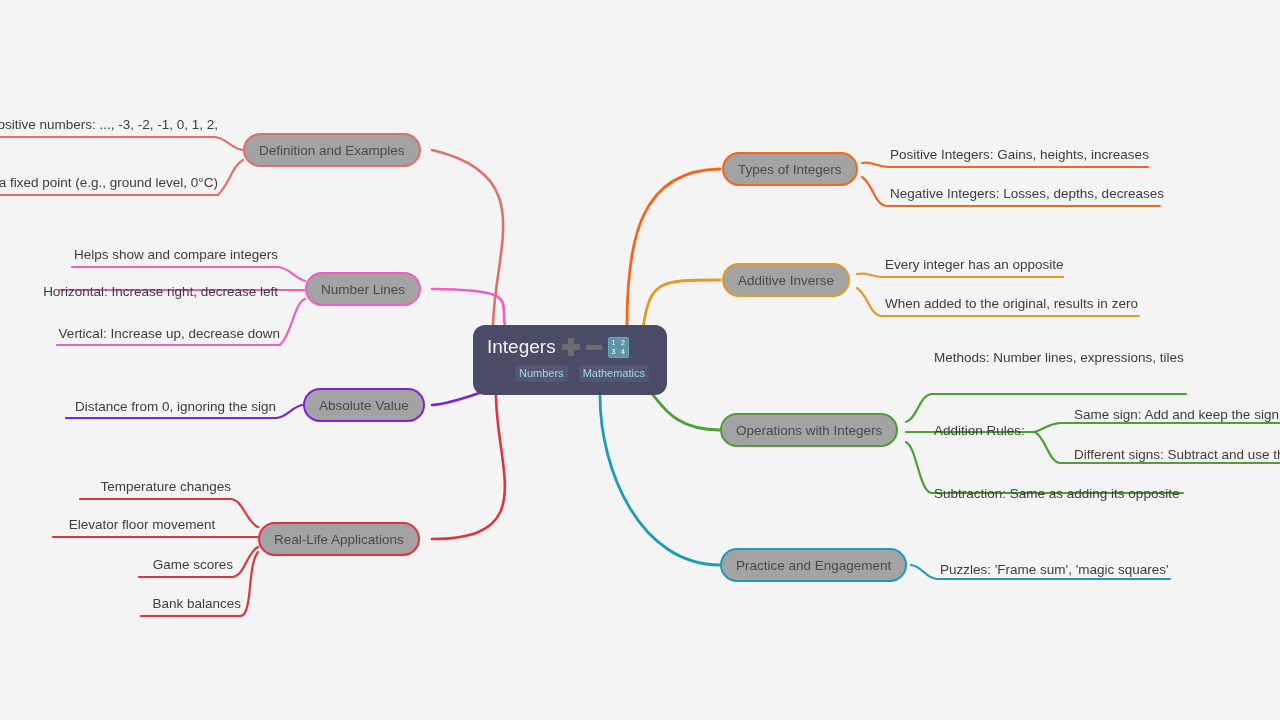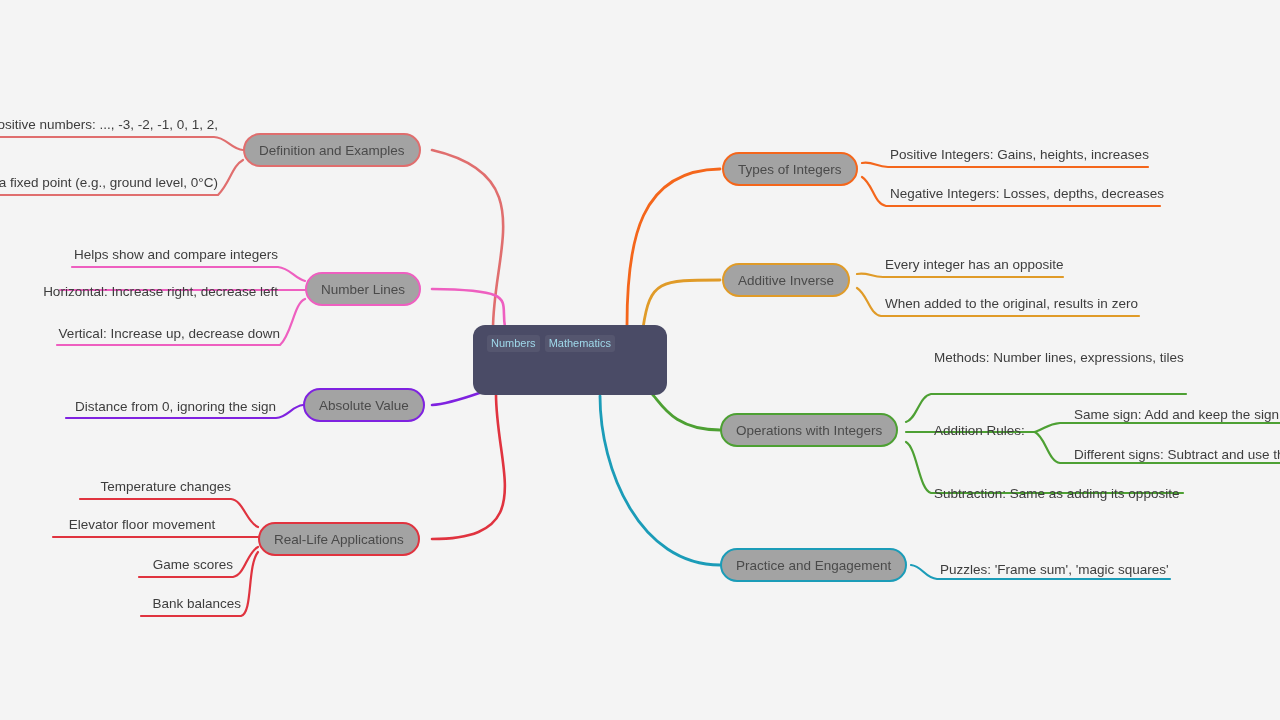--- a/index.html
+++ b/index.html
@@ -37,21 +37,21 @@
   .ic-plus:after{left:0;top:6px;width:18px;height:6px;}
   .ic-minus{width:16px;height:5px;background:#6b6c6b;}
   .ic-grid{
     width:19px;height:19px;border:1px solid #67a8b8;border-radius:2px;
     background:#5f93a8;
     display:grid;grid-template-columns:1fr 1fr;grid-template-rows:1fr 1fr;
     font-size:7px;color:#ffffff;line-height:9px;text-align:center;
     overflow:hidden;
   }
   .ic-grid span{display:block;}
-  .root-tags{display:flex;gap:5px;padding:3px 0 0 14px;}
+  .root-tags{display:flex;gap:11px;padding:3px 0 0 14px;margin-left:28px;}
   .tag{
     background:#55566f;color:#9fd8ea;
     font-size:11px;line-height:15px;
     padding:1px 4px;border-radius:3px;white-space:nowrap;
   }
 
   
   .pill{
     position:absolute;box-sizing:border-box;
     background:#a3a3a3;border:2px solid #888;
@@ -113,20 +113,31 @@
       <path d="M1035,432 C1046,428 1048,424 1060,423 L1280,423" stroke="#4da033"></path>
       <path d="M1035,432 C1046,438 1048,461 1060,463 L1280,463" stroke="#4da033"></path>
 
       <path d="M600,396 C600,470 640,565 720,565" stroke="#1b9cb8" stroke-width="2.8"></path>
       <path d="M911,565 C922,566 925,578 937,579 L1170,579" stroke="#1b9cb8"></path>
 
     </g>
   </svg>
 
   <div class="root">
+    <div class="root-title-row">
+      <span class="root-title">Integers</span>
+      <span class="ic ic-plus"></span>
+      <span class="ic ic-minus"></span>
+      <span class="ic ic-grid">
+        <span>1</span>
+        <span>2</span>
+        <span>3</span>
+        <span>4</span>
+      </span>
+    </div>
     <div class="root-tags">
       <span class="tag">Numbers</span>
       <span class="tag">Mathematics</span>
     </div>
   </div>
 
   <div class="pill" style="left:243px;top:133px;border-color:#e06e6e;">Definition and Examples</div>
 
   <div class="pill" style="left:305px;top:272px;border-color:#ee5fc0;">Number Lines</div>
 

